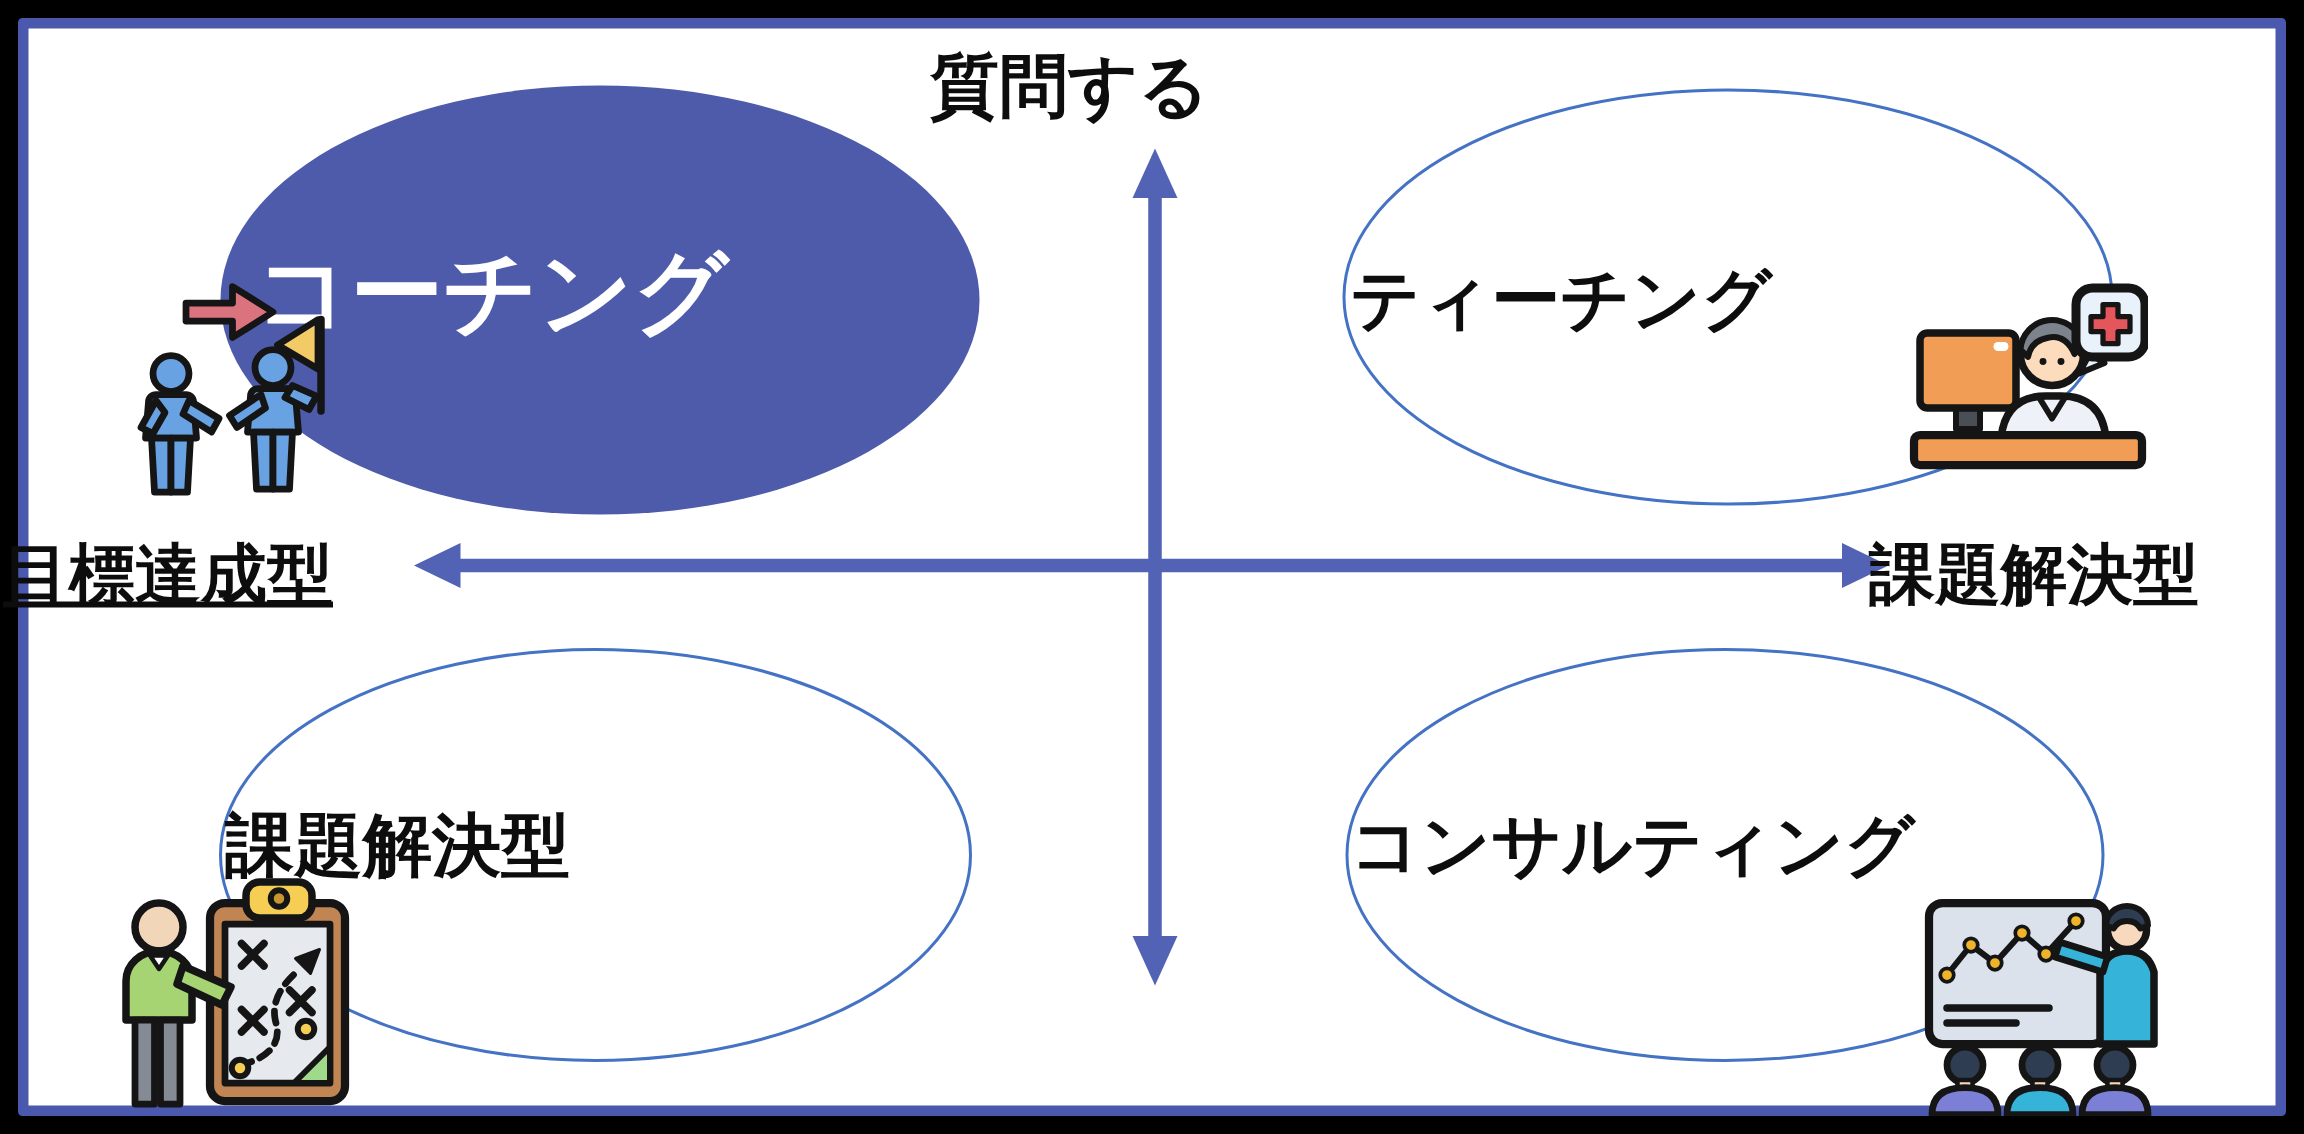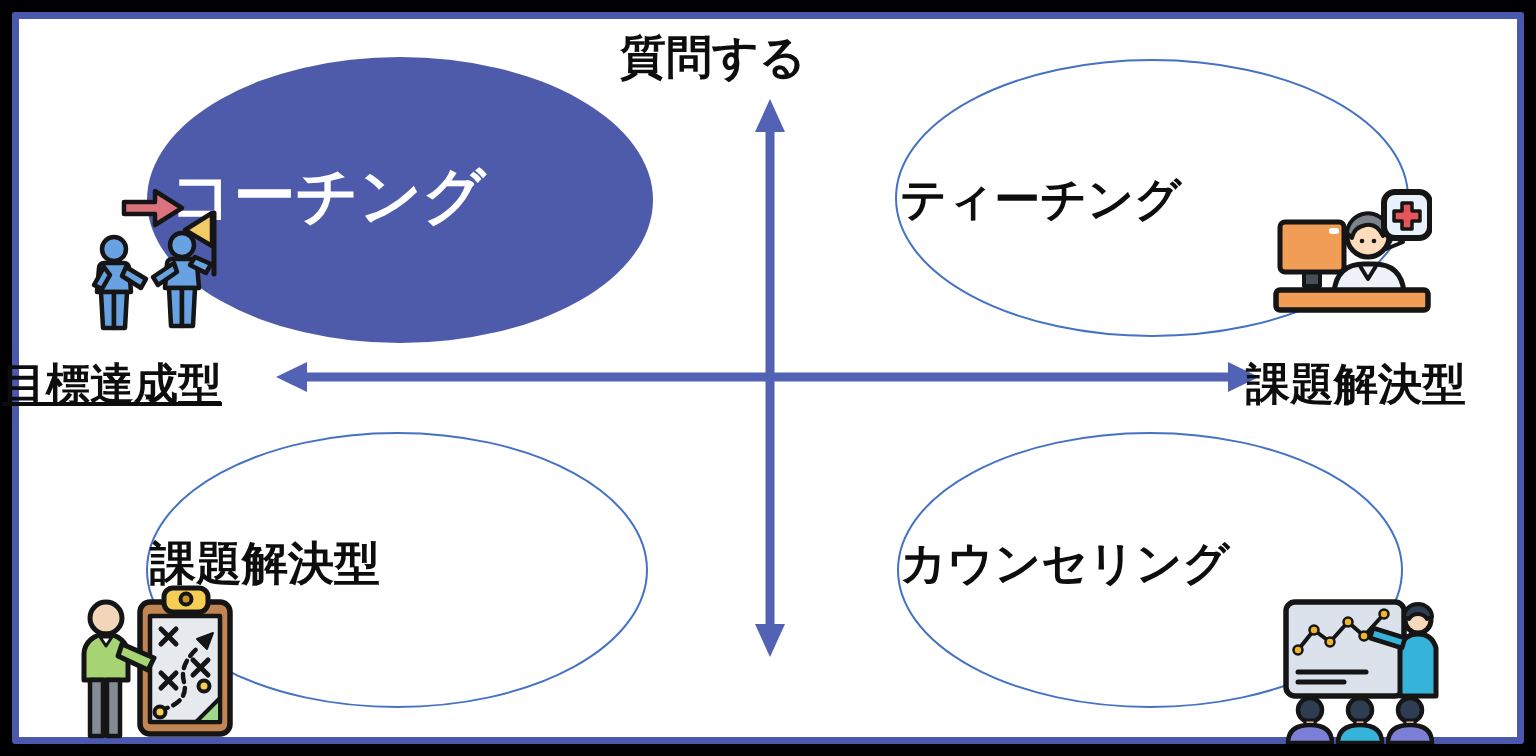--- a/index.html
+++ b/index.html
@@ -47,21 +47,21 @@
       <polygon points="770,657 785,624 755,624"></polygon>
       <rect x="304" y="372.5" width="928" height="9"></rect>
       <polygon points="276,377 307,362 307,392"></polygon>
       <polygon points="1259,377 1228,362 1228,392"></polygon>
     </g>
   </svg>
 
   <div id="lbl-coaching" class="label q-label filled">コーチング</div>
   <div id="lbl-counseling" class="label q-label">ティーチング</div>
   <div id="lbl-teaching" class="label q-label">課題解決型</div>
-  <div id="lbl-consulting" class="label q-label">カウンセリング</div>
+  <div id="lbl-consulting" class="label q-label">コンサルティング</div>
 
   <div id="lbl-top" class="label axis-label axis-v">質問する</div>
   <div id="lbl-left" class="label axis-label axis-h">目標達成型</div>
   <div id="lbl-right" class="label axis-label axis-h">課題解決型</div>
 
   <svg class="icon" style="left:78px;top:173px" width="160" height="165" viewBox="0 0 160 165">
     <g stroke="#151515" stroke-linejoin="round" stroke-linecap="round">
       <polygon points="46,29 77,29 77,18 104,35 77,52 77,41 46,41" fill="#da737e" stroke-width="4.5"></polygon>
       <line x1="136" y1="40" x2="136" y2="101" stroke-width="5"></line>
       <polygon points="134,40 107,57 134,73" fill="#f2cb66" stroke-width="4.5"></polygon>

